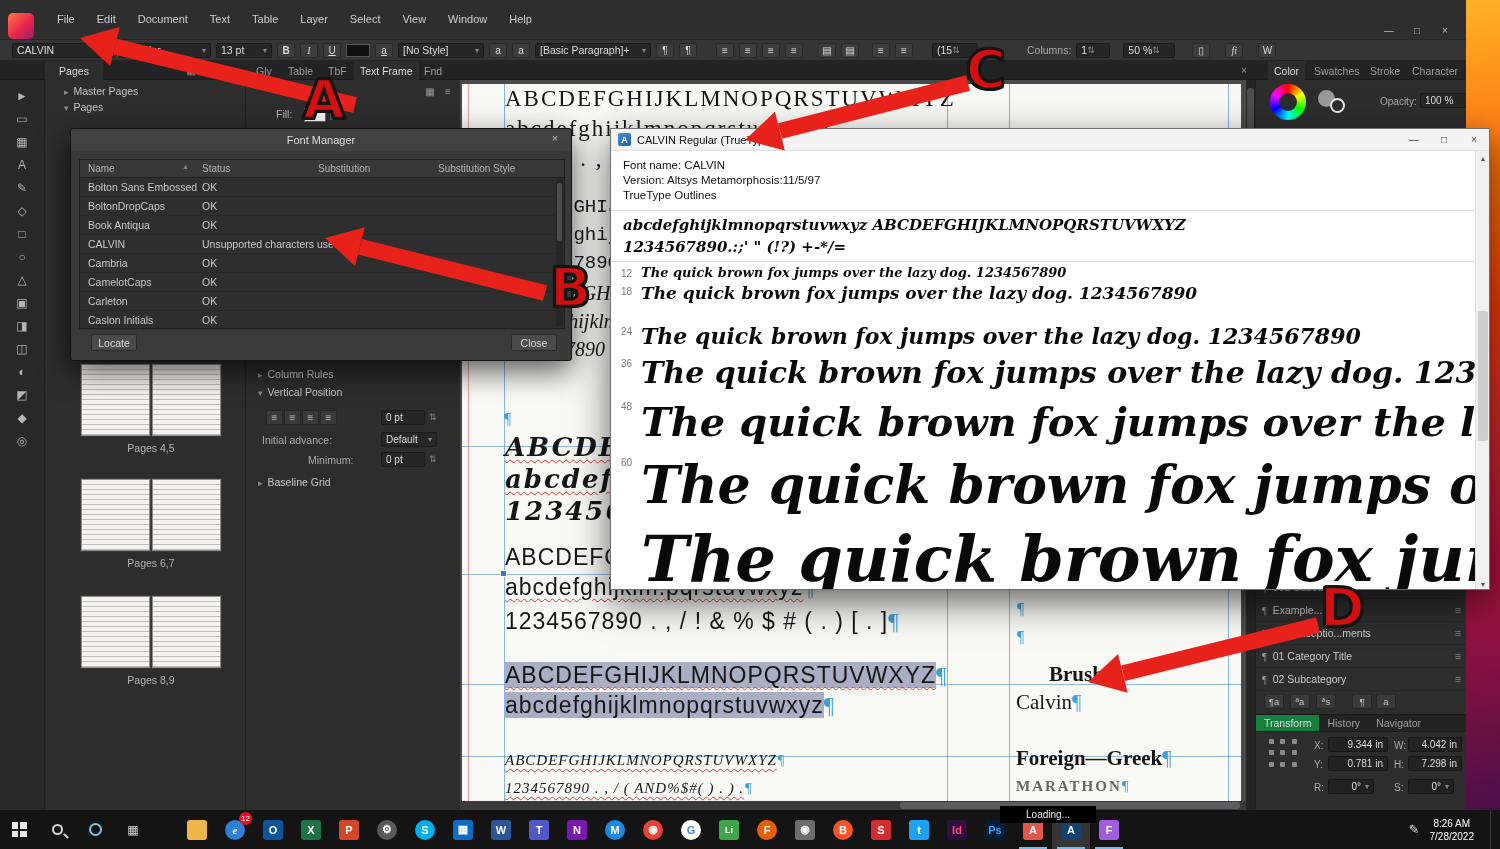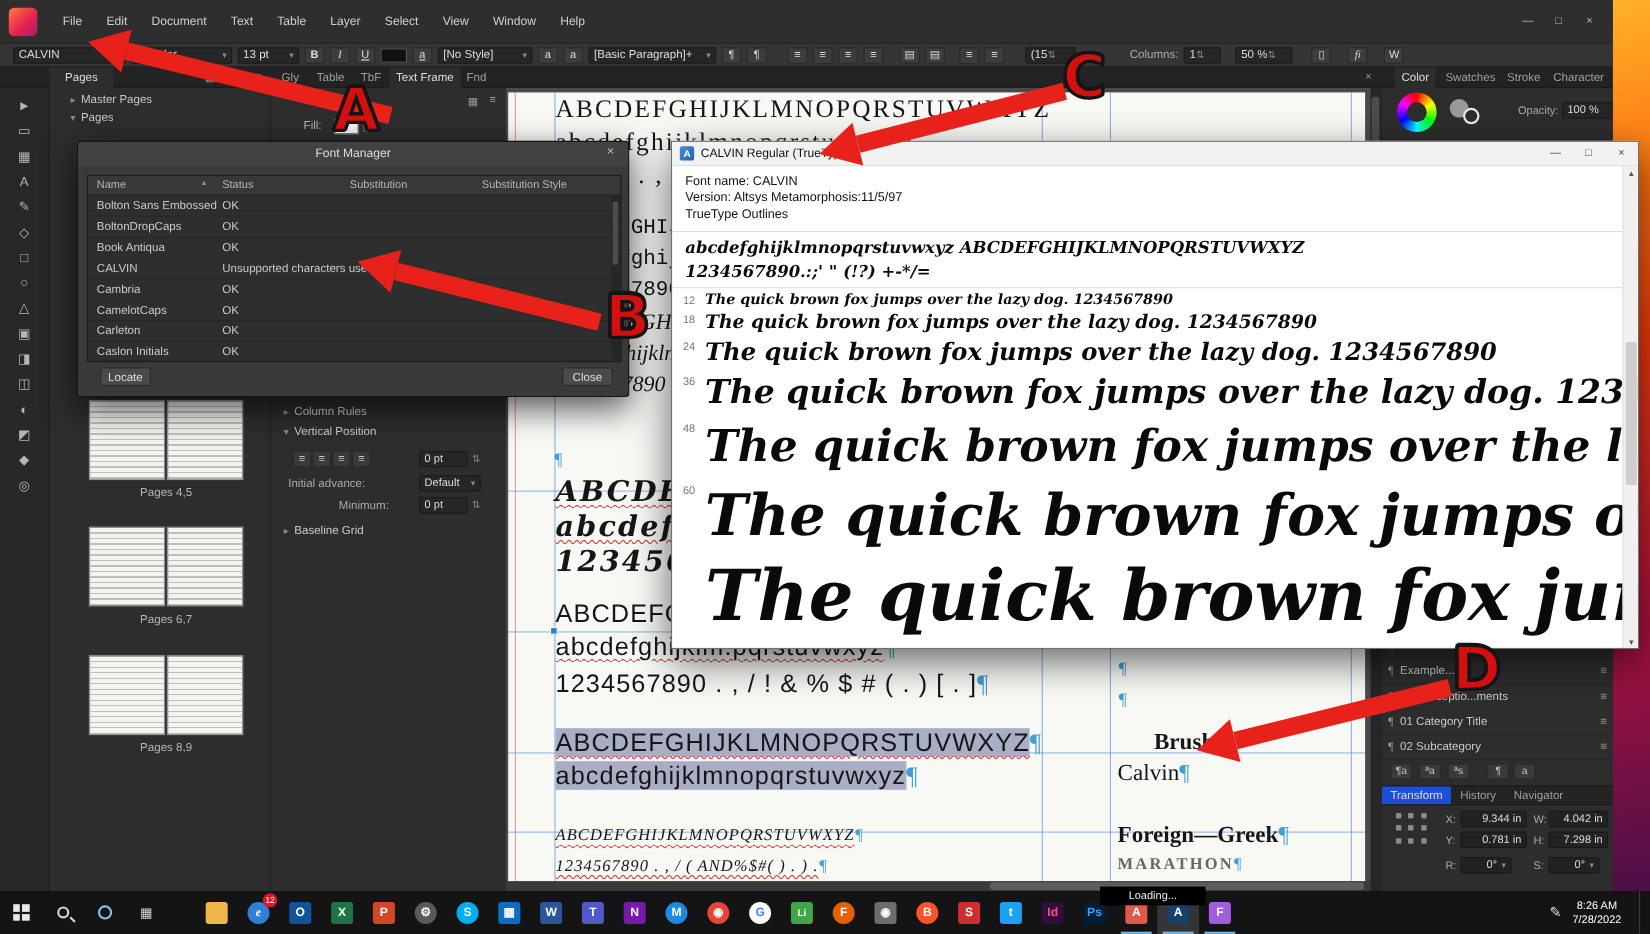--- a/index.html
+++ b/index.html
@@ -4,21 +4,21 @@
 <style>
   *{box-sizing:border-box;margin:0;padding:0}
   html,body{width:1500px;height:849px;overflow:hidden;background:#222}
   body{font-family:"Liberation Sans",sans-serif;font-size:11px;color:#c9c9c9}
   #screen{position:relative;width:1500px;height:849px;overflow:hidden;background:#2d2d2d}
   
   .desktop-strip{position:absolute;left:1466px;top:0;width:34px;height:810px;
     background:linear-gradient(170deg,#ffb12a 0%,#ff7a12 18%,#ef3a0c 38%,#b1123d 68%,#4a0f47 100%)}
   .app{position:absolute;left:0;top:0;width:1466px;height:810px;background:#2d2d2d}
   
-  .menubar{position:absolute;left:0;top:0;width:1466px;height:40px;background:#2e2e2e;display:flex;align-items:center;border-bottom:1px solid #242424}
+  .menubar{position:absolute;left:0;top:0;width:1466px;height:40px;background:#2e2e2e;display:flex;align-items:flex-end;border-bottom:1px solid #242424}
   .app-logo{width:26px;height:26px;margin:0 12px 0 8px;border-radius:5px;background:linear-gradient(135deg,#ff7a45,#e8254b 55%,#9c1e6e)}
   .menu-item{padding:0 11px;line-height:40px;color:#cfcfcf;cursor:default}
   .win-controls{margin-left:auto;margin-right:10px;display:flex;gap:6px}
   .win-controls span{width:22px;height:18px;display:flex;align-items:center;justify-content:center;color:#bbb;font-size:10px}
   
   .ctxbar{position:absolute;left:0;top:40px;width:1466px;height:21px;background:#353535;border-bottom:1px solid #222;display:flex;align-items:center;gap:5px;padding-left:12px;font-size:10.5px}
   .combo{height:15px;background:#262626;border:1px solid #1b1b1b;border-radius:2px;display:flex;align-items:center;padding:0 4px;color:#ddd;overflow:hidden;white-space:nowrap}
   .combo .caret{margin-left:auto;padding-left:4px;color:#888;font-size:8px}
   .tbtn{min-width:18px;height:15px;display:flex;align-items:center;justify-content:center;background:#3d3d3d;border:1px solid #2a2a2a;border-radius:2px;color:#ddd;font-size:10px}
   .swatchbox{width:24px;height:13px;background:#101010;border:1px solid #555}
@@ -77,21 +77,21 @@
     background:conic-gradient(#f00,#ff0,#0f0,#0ff,#00f,#f0f,#f00)}
   .wheel i{position:absolute;left:9px;top:9px;width:18px;height:18px;border-radius:50%;background:#2d2d2d}
   .circ1{position:absolute;left:62px;top:10px;width:17px;height:17px;border-radius:50%;background:#9a9a9a}
   .circ2{position:absolute;left:74px;top:18px;width:15px;height:15px;border-radius:50%;background:#2d2d2d;border:2px solid #e8e8e8}
   .style-row{position:absolute;left:0;width:211px;height:23px;border-bottom:1px solid #262626;display:flex;align-items:center;padding:0 6px;color:#c9c9c9;font-size:10.5px;gap:6px}
   .style-row .mark{color:#9a9a9a;font-family:"Liberation Serif",serif}
   .style-row .menu{margin-left:auto;color:#8a8a8a}
   .sbtn{position:absolute;height:15px;min-width:20px;background:#3a3a3a;border:1px solid #272727;color:#c5c5c5;display:flex;align-items:center;justify-content:center;font-size:9.5px;border-radius:2px;padding:0 3px}
   .rtabs{position:absolute;left:0;width:211px;height:18px;background:#232323;border-top:1px solid #1b1b1b;border-bottom:1px solid #1b1b1b;display:flex}
   .rtab{padding:0 8px;display:flex;align-items:center;color:#9f9f9f;font-size:10.5px}
-  .rtab.active{background:#1d4ed8;color:#ddd}
+  .rtab.active{background:#15803d;color:#ddd}
   .tf-label{position:absolute;color:#aaa;font-size:10px}
   .tf-box{position:absolute;height:15px;background:#222;border:1px solid #181818;border-radius:2px;color:#ddd;font-size:10px;display:flex;align-items:center;justify-content:flex-end;padding:0 4px}
   .anchor{position:absolute;left:10px;width:34px;height:34px;display:grid;grid-template-columns:1fr 1fr 1fr;grid-template-rows:1fr 1fr 1fr}
   .anchor i{width:5px;height:5px;background:#8a8a8a;border-radius:1px;place-self:center}
   
   .fm{position:absolute;left:70px;top:128px;width:502px;height:233px;background:#3a3a3a;border:1px solid #141414;border-radius:3px;box-shadow:0 10px 30px rgba(0,0,0,.65);z-index:50}
   .fm-title{height:22px;background:#424242;border-radius:3px 3px 0 0;display:flex;align-items:center;justify-content:center;color:#ddd;font-size:11px;position:relative}
   .fm-close{position:absolute;right:8px;top:3px;color:#bbb;width:16px;text-align:center}
   .fm-table{position:absolute;left:8px;top:30px;width:486px;height:170px;background:#2e2e2e;border:1px solid #1f1f1f}
   .fm-head{height:18px;background:#383838;border-bottom:1px solid #202020;position:relative;color:#b5b5b5;font-size:10px}
@@ -537,21 +537,21 @@
     <div class="charset brush">1234567890.:;' " (!?) +-*/=</div>
     <hr>
     <div class="sample" style="margin-top:2px">
         <span class="sz">12</span>
         <span class="brush" style="font-size:13px">The quick brown fox jumps over the lazy dog. 1234567890</span>
       </div>
     <div class="sample" style="margin-top:3px">
         <span class="sz">18</span>
         <span class="brush" style="font-size:17px">The quick brown fox jumps over the lazy dog. 1234567890</span>
       </div>
-    <div class="sample" style="margin-top:4px">
+    <div class="sample" style="margin-top:20px">
         <span class="sz">24</span>
         <span class="brush" style="font-size:22px">The quick brown fox jumps over the lazy dog. 1234567890</span>
       </div>
     <div class="sample" style="margin-top:6px">
         <span class="sz">36</span>
         <span class="brush" style="font-size:30px">The quick brown fox jumps over the lazy dog. 1234567890</span>
       </div>
     <div class="sample" style="margin-top:8px">
         <span class="sz">48</span>
         <span class="brush" style="font-size:40px">The quick brown fox jumps over the lazy dog. 123</span>

